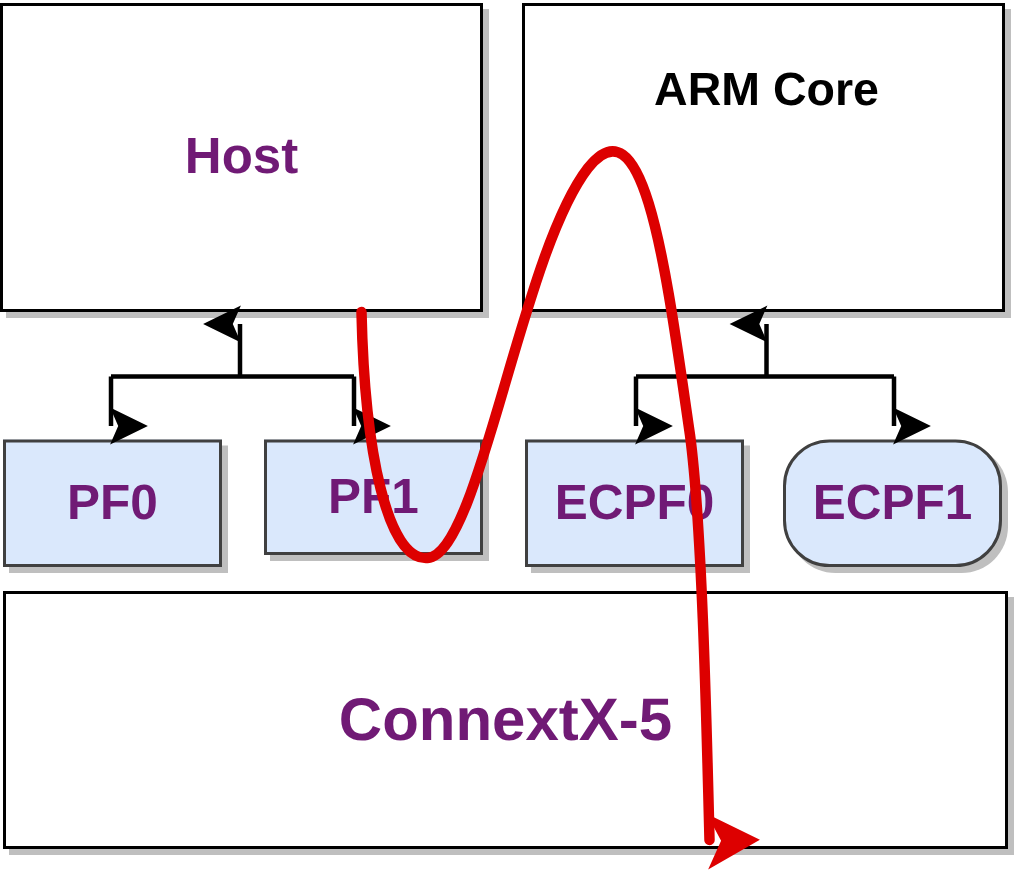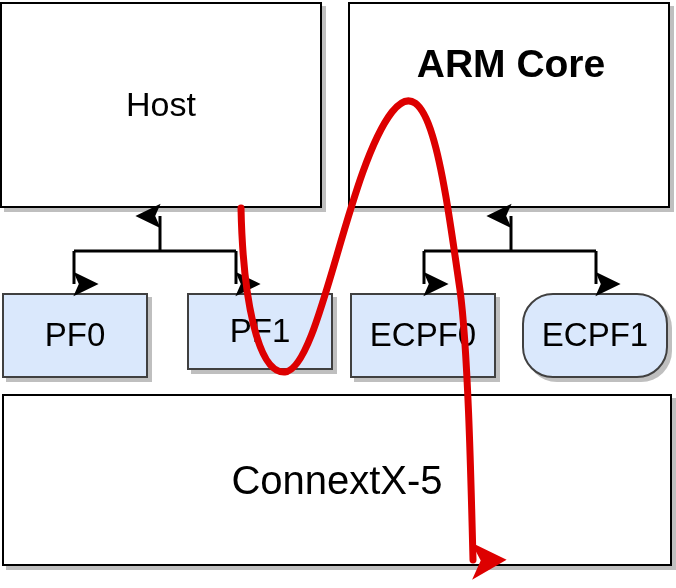--- a/index.html
+++ b/index.html
@@ -21,22 +21,22 @@
   
   .box {
     position: absolute;
     box-sizing: border-box;
     display: flex;
     align-items: center;
     justify-content: center;
     text-align: center;
   }
   .box .label {
-    font-weight: normal;
-    color: #000000;
+    font-weight: bold;
+    color: #701a75;
     line-height: 1.05;
     white-space: nowrap;
   }
 
   
   .container-box {
     background: #ffffff;
     border: 2px solid #000000;
     box-shadow: 4px 4px 0 0 #bfbfbf;
   }
@@ -48,24 +48,24 @@
     box-shadow: 4px 4px 0 0 #bfbfbf;
   }
 
   
   #host-box      { left: 0px;   top: 2px;   width: 322px; height: 206px; }
   #host-box .label      { font-size: 34px; }
 
   #arm-box       { left: 348px; top: 2px;   width: 322px; height: 206px;
                    display: block; }
   #arm-title     { position: absolute; left: 0; top: 38px; width: 322px;
-                   text-align: center; font-size: 39px; font-weight: bold; color:#000; }
+                   text-align: center; font-size: 31px; font-weight: bold; color:#000; }
 
   #pf0-box       { left: 2px;   top: 293px; width: 146px; height: 85px; }
-  #pf1-box       { left: 187px; top: 293px; width: 146px; height: 77px; }
+  #pf1-box       { left: 176px; top: 293px; width: 146px; height: 77px; }
   #ecpf0-box     { left: 350px; top: 293px; width: 146px; height: 85px; }
   #ecpf1-box     { left: 522px; top: 293px; width: 146px; height: 85px; border-radius: 31px; }
   .pf-box .label { font-size: 33px; }
 
   #nic-box       { left: 2px;   top: 394px; width: 670px; height: 172px; }
   #nic-box .label       { font-size: 40px; }
 
   
   .overlay {
     position: absolute;

